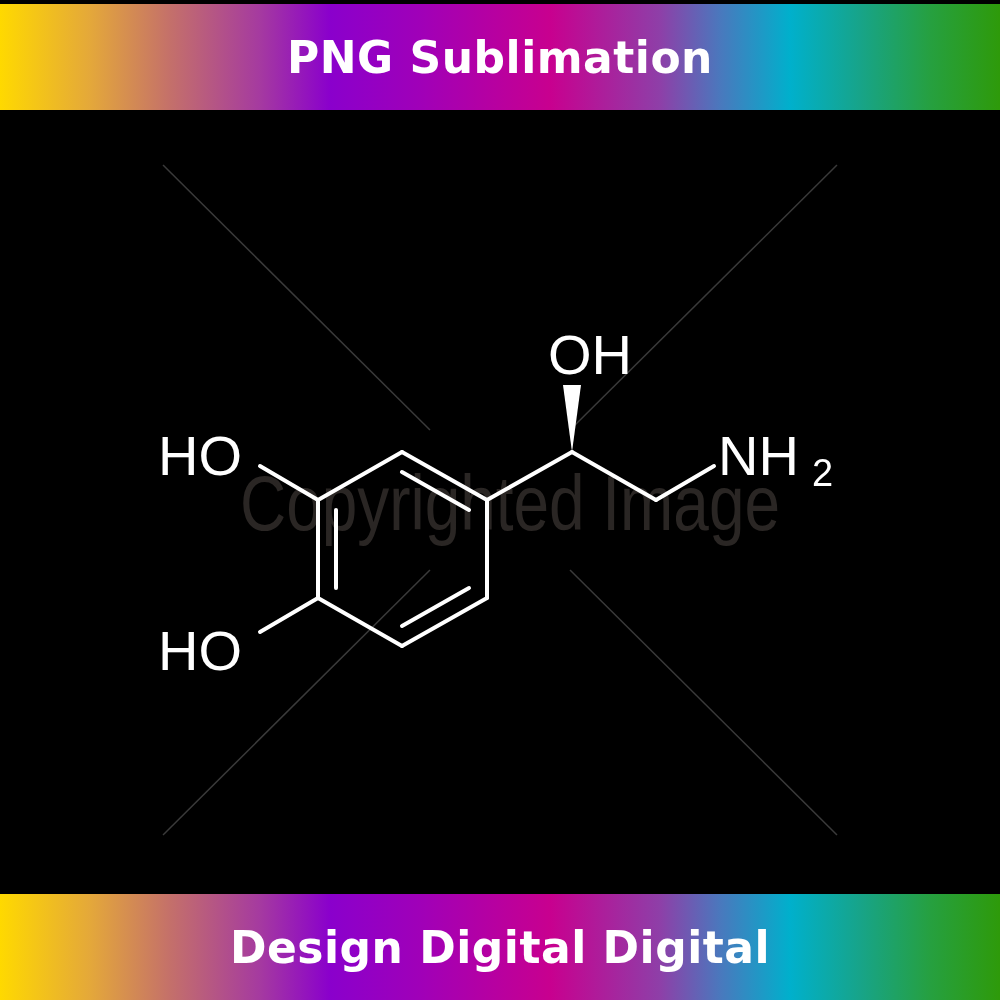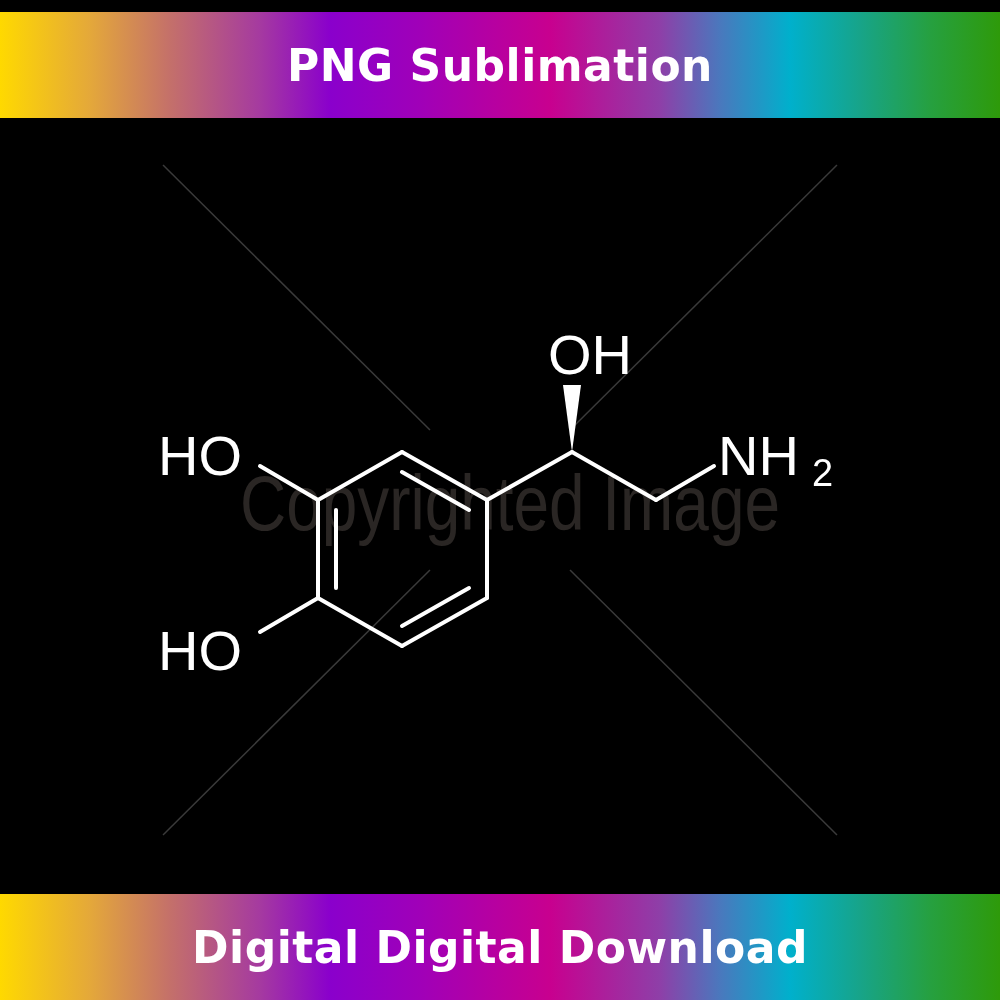--- a/index.html
+++ b/index.html
@@ -2,21 +2,21 @@
 <html><head>
   <meta charset="utf-8">
   <style>
     html, body { margin:0; padding:0; }
     body { width:1000px; height:1000px; position:relative; overflow:hidden; background:#000; font-family:"DejaVu Sans", sans-serif; }
     .banner {
       position:absolute; left:0; width:1000px; height:106px;
       background: linear-gradient(90deg, #ffd900 0%, #e4a83a 9%, #c4706a 17%, #a53aa0 26%, #8a00cc 33%, #a000b8 42%, #c8008f 55%, #8e3fa8 66%, #4a78bd 72%, #00b0cc 79%, #17a489 86%, #26a040 93%, #2e9a0a 100%);
       display:flex; align-items:center; justify-content:center;
     }
-    .banner.top { top:12px; }
+    .banner.top { top:4px; }
     .banner.bottom { top:894px; }
     .banner-text { color:#fff; font-weight:bold; font-size:44px; letter-spacing:0.5px; font-family:"DejaVu Sans", sans-serif; }
     .art { position:absolute; left:0; top:106px; width:1000px; height:788px; }
     svg text { font-family:"Liberation Sans", sans-serif; }
   </style>
 </head>
 <body>
 
 <div class="banner top">
   <span class="banner-text">PNG Sublimation</span>
@@ -59,14 +59,14 @@
 
     <text x="548" y="374" font-size="56" fill="#ffffff">OH</text>
     <text x="158" y="475" font-size="56" fill="#ffffff">HO</text>
     <text x="158" y="670" font-size="56" fill="#ffffff">HO</text>
     <text x="718" y="475" font-size="56" fill="#ffffff">NH</text>
     <text x="812" y="486" font-size="38" fill="#ffffff">2</text>
   </svg>
 </div>
 
 <div class="banner bottom">
-  <span class="banner-text">Digital Digital Download</span>
+  <span class="banner-text">Design Digital Digital</span>
 </div>
 
 </body></html>

